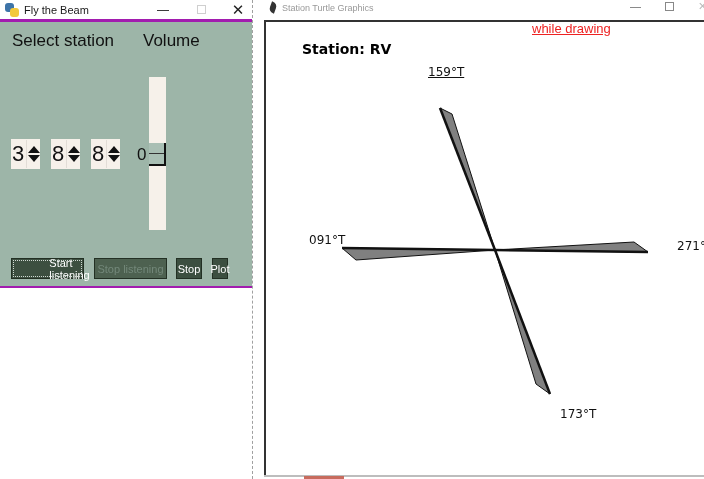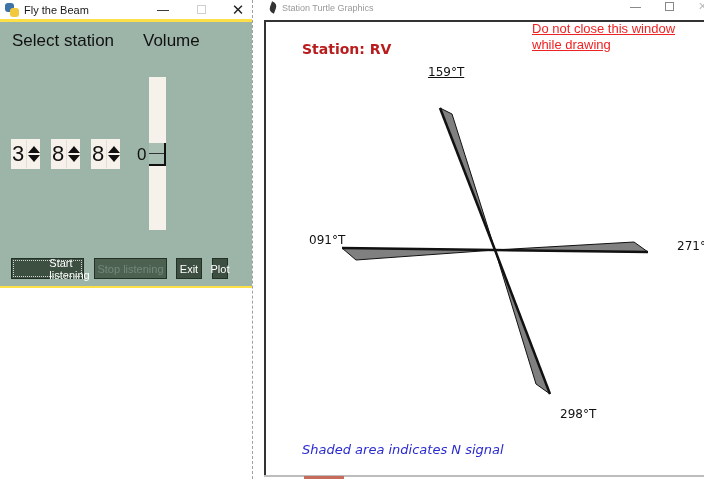--- a/index.html
+++ b/index.html
@@ -1,20 +1,20 @@
 <!DOCTYPE html>
 <html><head>
 <meta charset="utf-8">
 <style>
   * { box-sizing: border-box; margin: 0; padding: 0; }
   html, body { width: 704px; height: 479px; overflow: hidden; background: #ffffff; font-family: "Liberation Sans", sans-serif; }
   .desktop { position: relative; width: 704px; height: 479px; background: #ffffff; }
 
   
-  .win-left { position: absolute; left: 0; top: 0; width: 252px; height: 288px; background: #fde047; }
+  .win-left { position: absolute; left: 0; top: 0; width: 252px; height: 288px; background: #a21caf; }
   .win-left .titlebar { height: 19px; background: #ffffff; display: flex; align-items: center; position: relative; }
   .py-icon { width: 14px; height: 14px; margin-left: 5px; margin-right: 5px; position: relative; }
   .py-icon .b { position: absolute; left: 0; top: 0; width: 9px; height: 9px; background: #3d74a8; border-radius: 3px; }
   .py-icon .y { position: absolute; right: 0; bottom: 0; width: 9px; height: 9px; background: #f2c93c; border-radius: 3px; }
   .title-text { font-size: 11px; color: #1a1a1a; }
   .winctl { position: absolute; top: 0; height: 19px; width: 30px; display: flex; align-items: center; justify-content: center; font-size: 12px; color: #222; }
   .winctl.min { left: 148px; }
   .winctl.max { left: 186px; }
   .winctl.max span { display: block; width: 9px; height: 9px; border: 1px solid #cfcfcf; }
   .winctl.close { left: 223px; font-size: 15px; }
@@ -46,21 +46,21 @@
   .win-right .title-text { font-size: 9px; color: #999; }
   .rwinctl { position: absolute; top: 0; height: 15px; font-size: 11px; color: #666; }
   .rwinctl.min { left: 372px; }
   .rwinctl.max { left: 407px; top: 2px; }
   .rwinctl.max span { display: block; width: 9px; height: 9px; border: 1px solid #888; }
   .rwinctl.close { left: 440px; color: #bbb; }
   .canvas { position: absolute; left: 6px; top: 20px; width: 446px; height: 457px; border-left: 2px solid #333; border-top: 2px solid #333; background: #fff; }
   .canvas-bottom { position: absolute; left: 6px; top: 475px; width: 446px; height: 4px; border-top: 2px solid #bdbdbd; }
   .canvas-bottom .red { position: absolute; left: 40px; top: -1px; width: 40px; height: 3px; background: #c76b5d; }
   .warn { position: absolute; left: 274px; top: 21px; font-size: 13px; color: #ee2222; text-decoration: underline; line-height: 16px; }
-  .station { position: absolute; left: 44px; top: 41px; font-family: "DejaVu Sans", sans-serif; font-weight: bold; font-size: 14px; color: #b91c1c; }
+  .station { position: absolute; left: 44px; top: 41px; font-family: "DejaVu Sans", sans-serif; font-weight: bold; font-size: 14px; color: #000000; }
   .bearing { position: absolute; font-family: "DejaVu Sans", sans-serif; font-size: 12px; color: #111; }
   .legend { position: absolute; left: 44px; top: 442px; font-family: "DejaVu Sans", sans-serif; font-style: italic; font-size: 13px; color: #2a2ad0; }
   svg.beams { position: absolute; left: 0; top: 0; }
 </style>
 </head>
 <body>
 
 <div class="desktop">
 
   <div class="win-left">
@@ -103,21 +103,21 @@
       </div>
 
       <span class="scale-val">0</span>
       <div class="scale-trough"></div>
       <div class="scale-slider">
           <span class="mid"></span>
         </div>
 
       <div class="btn start">Start listening</div>
       <div class="btn stop disabled">Stop listening</div>
-      <div class="btn exit">Exit</div>
+      <div class="btn exit">Stop</div>
       <div class="btn plot">Plot</div>
     </div>
   </div>
 
   <div class="dash-v"></div>
 
   <div class="win-right">
     <div class="titlebar">
       <span class="feather"></span>
       <span class="title-text">Station Turtle Graphics</span>
@@ -140,24 +140,22 @@
         <polygon points="229,228 76,226 90,238" fill="#808080" stroke="#111" stroke-width="1"></polygon>
         <line x1="229" y1="228" x2="76" y2="226" stroke="#111" stroke-width="2.5"></line>
 
         <polygon points="229,228 368,220 382,230" fill="#808080" stroke="#111" stroke-width="1"></polygon>
         <line x1="229" y1="228" x2="382" y2="230" stroke="#111" stroke-width="2.5"></line>
       </svg>
       <span class="station" style="left:36px;top:19px;">Station: RV</span>
       <span class="bearing" style="left:162px;top:43px;text-decoration:underline;">159°T</span>
       <span class="bearing" style="left:43px;top:211px;">091°T</span>
       <span class="bearing" style="left:411px;top:217px;">271°T</span>
-      <span class="bearing" style="left:294px;top:385px;">298°T</span>
-      <span class="legend" style="left:36px;top:420px;">Shaded area indicates N signal</span>
+      <span class="bearing" style="left:294px;top:385px;">173°T</span>
     </div>
     <div class="warn">
-      <div>Do not close this window</div>
       <div>while drawing</div>
     </div>
     <div class="canvas-bottom">
         <span class="red"></span>
       </div>
   </div>
 </div>
 
 </body></html>

